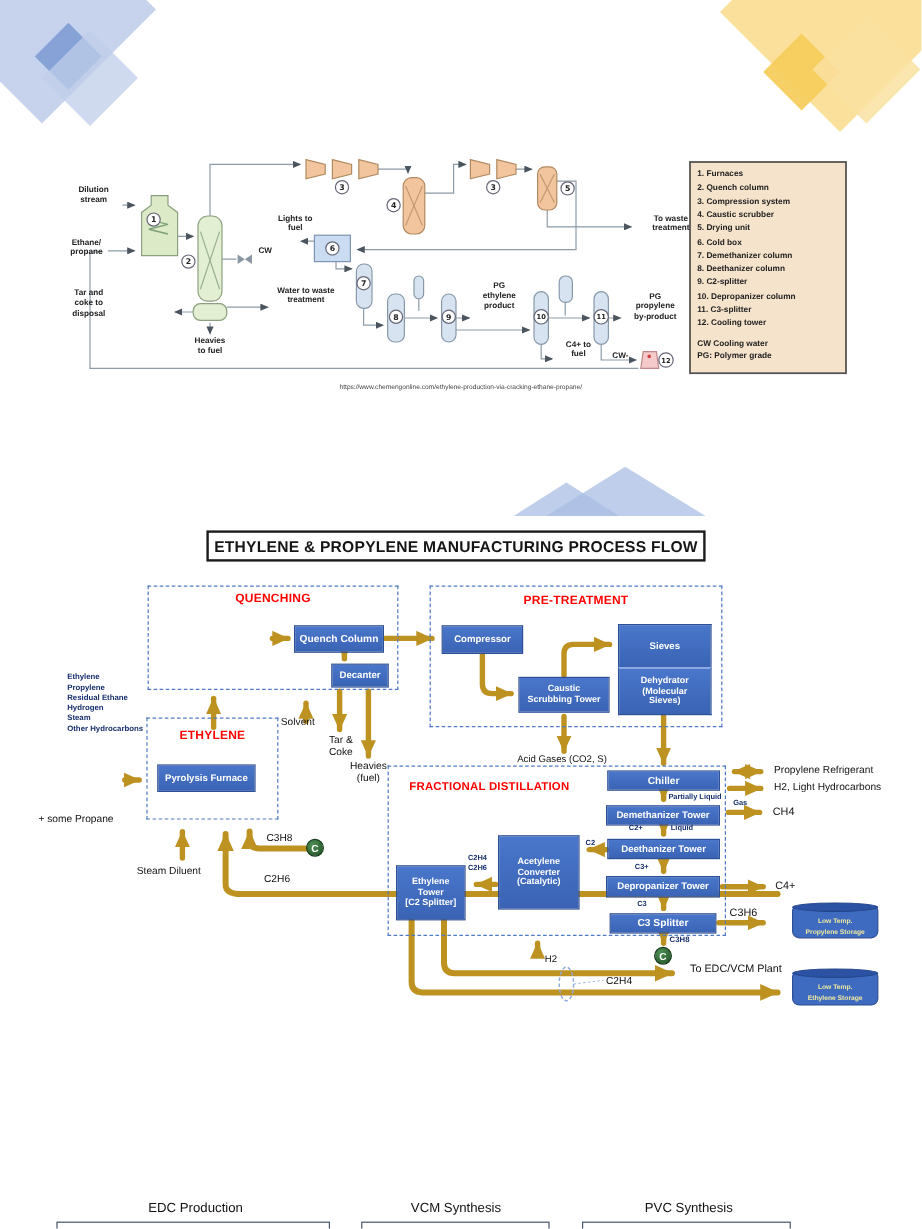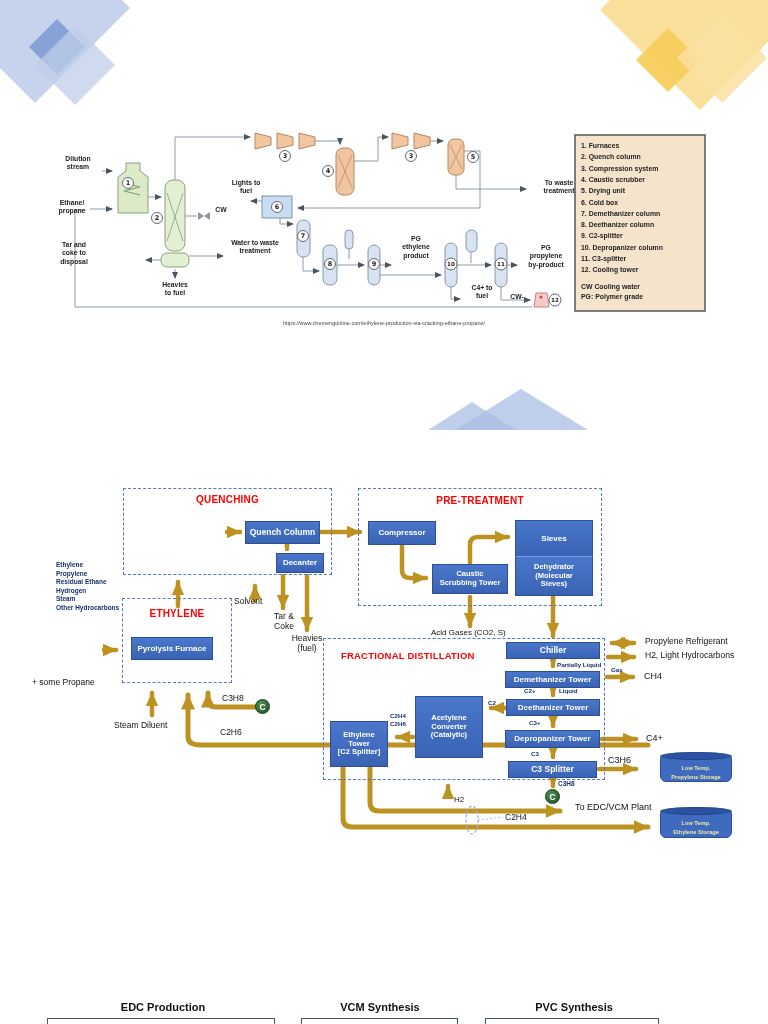--- a/index.html
+++ b/index.html
@@ -24,21 +24,21 @@
   .tiny{position:absolute;color:#17306e;font-weight:bold;font-size:6.2px;white-space:pre-line;line-height:1.25;z-index:3}
   .goldsvg{position:absolute;left:0;top:0;z-index:1}
   .feedcircle{position:absolute;left:41px;top:618px;width:60px;height:60px;border-radius:50%;background:#3E6BBF;color:#fff;
               font-weight:bold;font-size:8.5px;display:flex;align-items:center;justify-content:center;text-align:center;white-space:pre-line;z-index:2}
   .gc{position:absolute;width:15px;height:15px;border-radius:50%;background:radial-gradient(circle at 35% 30%,#4d8f55,#225026);
       border:1px solid #16391b;color:#fff;font-weight:bold;font-size:8.5px;display:flex;align-items:center;justify-content:center;z-index:4}
   .tank{position:absolute;width:72px;background:#3E6BBF;border:1px solid #2d4f96;border-radius:4px 4px 6px 6px;text-align:center;z-index:2}
   .tank-top{position:absolute;top:-4px;left:-1px;right:-1px;height:8px;background:#2b52a3;border:1px solid #24468c;border-radius:50%}
   .tank-label{position:relative;margin-top:8px;font-size:5.6px;font-weight:bold;color:#efe9a2;line-height:1.6;white-space:pre-line}
   
-  .hdr{position:absolute;width:160px;font-weight:bold;font-size:11px;color:#111;text-align:center;z-index:2}
+  .hdr{position:absolute;width:160px;font-weight:normal;font-size:11px;color:#111;text-align:center;z-index:2}
   .bbox{position:absolute;background:#fff;border:1.5px solid #44546A;z-index:2}
   .num{font:bold 6.5px "DejaVu Sans",sans-serif;fill:#222;text-anchor:middle}
   .num2{font:bold 5.6px "DejaVu Sans",sans-serif;fill:#222;text-anchor:middle}
 </style>
 </head>
 <body>
 
 <div class="page">
 
   <svg class="deco" width="768" height="130">
@@ -201,20 +201,21 @@
     <div class="legend-item" style="left:541px;top:109.4px">9. C2-splitter</div>
     <div class="legend-item" style="left:541px;top:120.7px">10. Depropanizer column</div>
     <div class="legend-item" style="left:541px;top:132px">11. C3-splitter</div>
     <div class="legend-item" style="left:541px;top:143.3px">12. Cooling tower</div>
     <div class="legend-item" style="left:541px;top:160px">CW Cooling water</div>
     <div class="legend-item" style="left:541px;top:170px">PG: Polymer grade</div>
   </div>
 
   <div class="caption">https://www.chemengonline.com/ethylene-production-via-cracking-ethane-propane/</div>
 
+  <div class="titlebox">ETHYLENE &amp; PROPYLENE MANUFACTURING PROCESS FLOW</div>
 
   <svg class="goldsvg" width="768" height="1024" viewBox="0 0 768 1024">
     <defs>
       <marker id="ah" markerUnits="strokeWidth" markerWidth="3.2" markerHeight="2.8" refX="2.9" refY="1.4" orient="auto">
           <path d="M0,0L3.1,1.4L0,2.8Z" fill="#BD9221"></path>
         </marker>
       <marker id="ahr" markerUnits="strokeWidth" markerWidth="3.2" markerHeight="2.8" refX="0.2" refY="1.4" orient="auto">
           <path d="M3.1,0L0,1.4L3.1,2.8Z" fill="#BD9221"></path>
         </marker>
     </defs>

